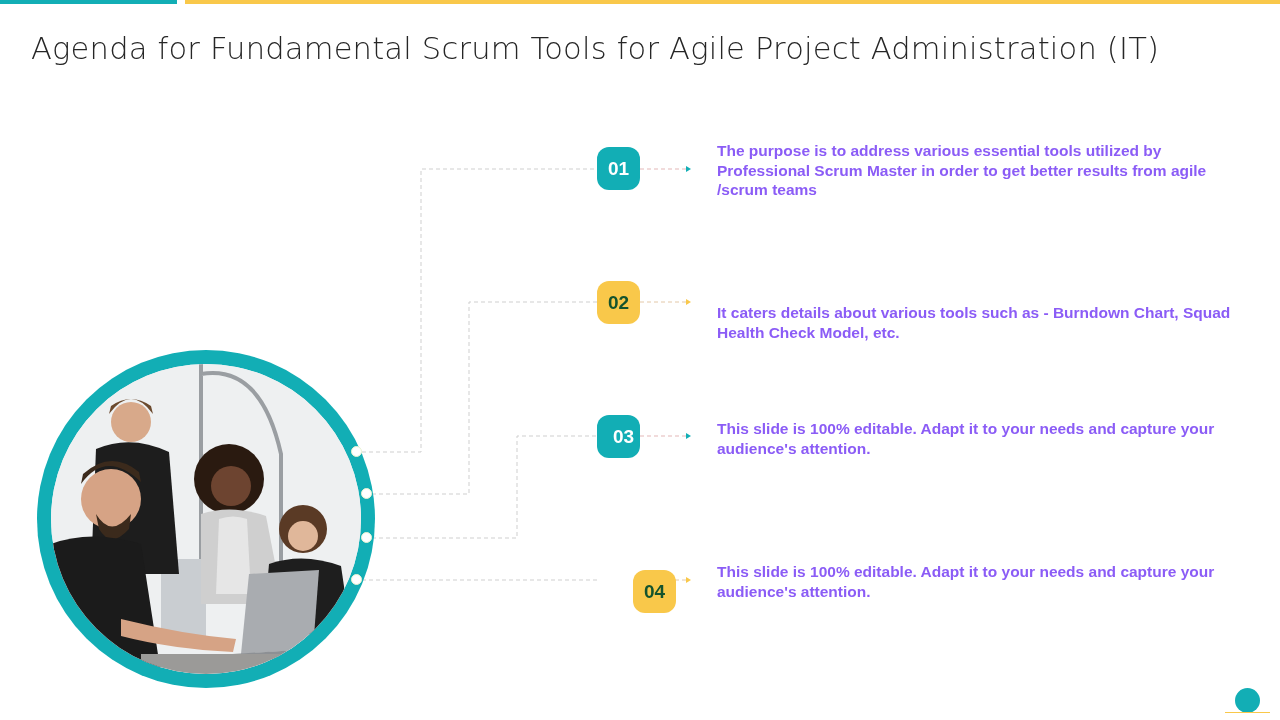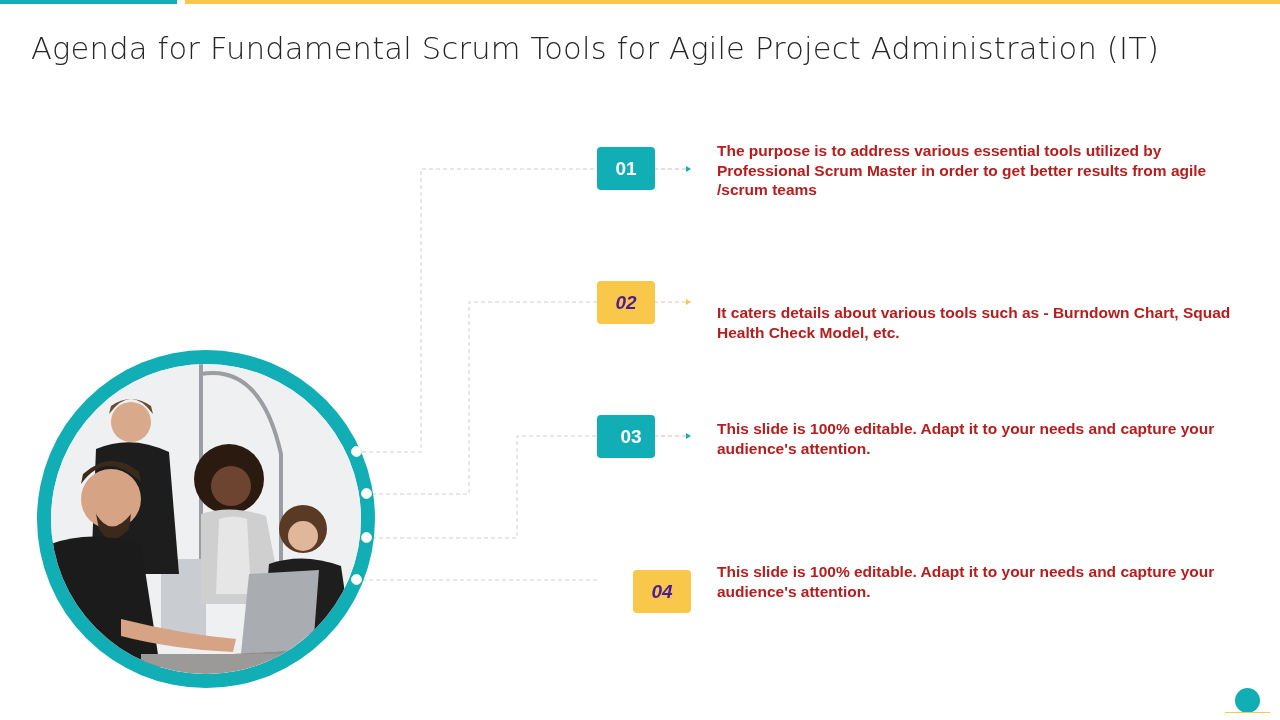--- a/index.html
+++ b/index.html
@@ -30,33 +30,33 @@
       overflow: hidden; background: #f1f3f4;
     }
 
     .ring-dot {
       position: absolute; width: 11px; height: 11px; border-radius: 50%;
       background: #ffffff; border: 1.5px solid #e9f3d2;
     }
 
     .num-box {
       position: absolute; left: 597px;
-      width: 58px; height: 43px; border-radius: 4px;
+      width: 43px; height: 43px; border-radius: 12px;
       color: #ffffff; font-family: "Liberation Sans", sans-serif;
       font-size: 19px; font-weight: bold;
       display: flex; align-items: center; justify-content: center;
     }
     .num-box.teal { background: #12AEB5; }
-    .num-box.yellow { background: #F9C84A; color: #4c1d95; font-style: italic; }
+    .num-box.yellow { background: #F9C84A; color: #14532d; }
 
     .item-text {
       position: absolute; left: 717px; width: 530px;
       font-family: "Liberation Sans", sans-serif;
       font-size: 15.5px; font-weight: bold; line-height: 19.5px;
-      color: #b91c1c;
+      color: #8b5cf6;
     }
 
     .corner-dot {
       position: absolute; left: 1235px; top: 688px;
       width: 25px; height: 25px; border-radius: 50%;
       background: #12AEB5;
     }
     .corner-line {
       position: absolute; left: 1225px; top: 712px;
       width: 45px; height: 1px; background: #F9C84A;

